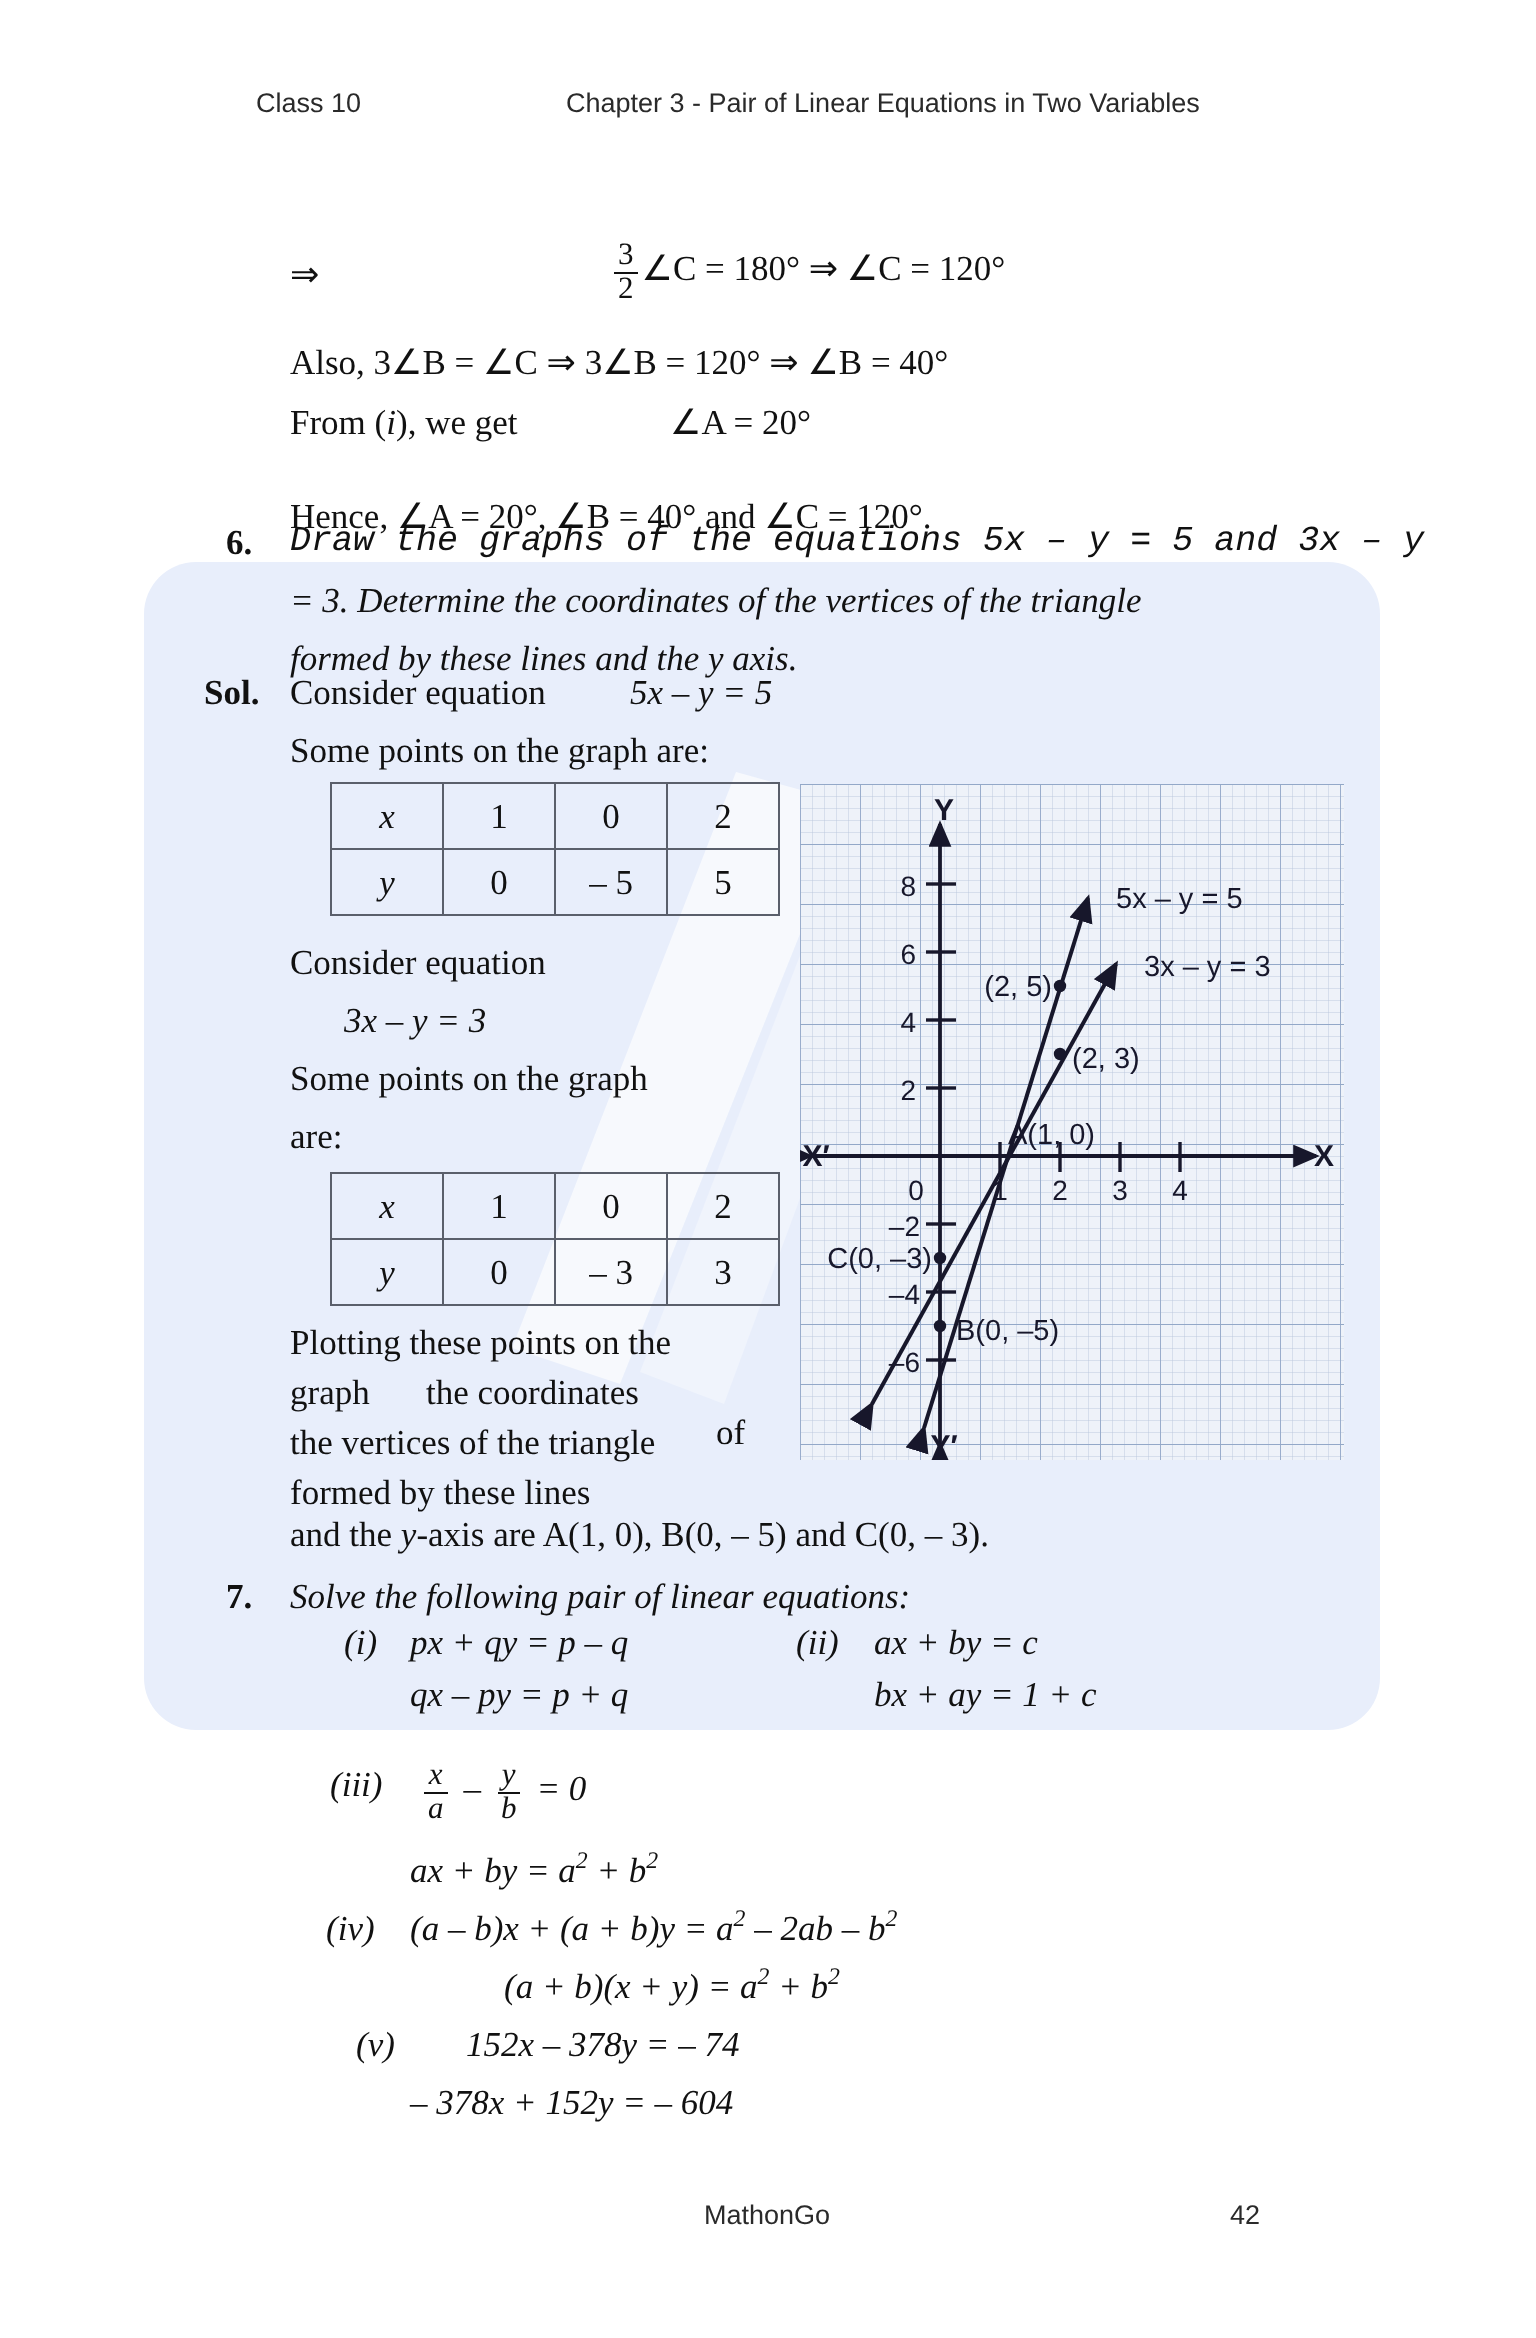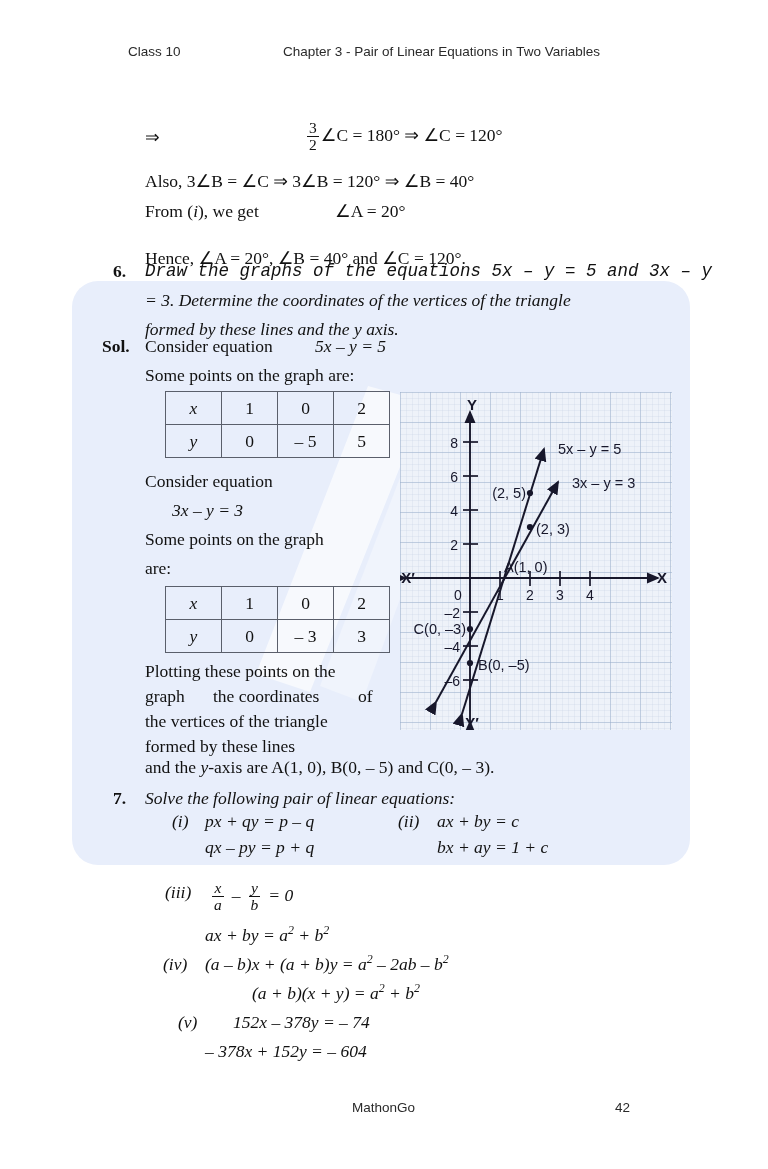--- a/index.html
+++ b/index.html
@@ -159,21 +159,21 @@
     <span class="ln" style="left:145px; top:366px;">Some points on the graph are:</span>
 
     <span class="ln" style="left:145px; top:472px;">Consider equation</span>
     <span class="ln it" style="left:172px; top:501px;">3x – y = 3</span>
     <span class="ln" style="left:145px; top:530px;text-align:center;">Some points on the graph</span>
     <span class="ln" style="left:145px; top:559px;">are:</span>
 
     <span class="ln" style="left:145px; top:662px;">Plotting these points on the</span>
     <span class="ln" style="left:145px; top:687px;">graph</span>
     <span class="ln" style="left:213px; top:687px;">the coordinates</span>
-    <span class="ln" style="left:358px; top:687px;text-align:right;">of</span>
+    <span class="ln" style="left:358px; top:707px;text-align:right;">of</span>
     <span class="ln" style="left:145px; top:712px;">the vertices of the triangle</span>
     <span class="ln" style="left:145px; top:737px;">formed by these lines</span>
     <span class="ln" style="left:145px; top:758px;"><span>and the </span><span class="it">y</span><span>-axis are A(1, 0), B(0, – 5) and C(0, – 3).</span></span>
 
     <span class="ln bd" style="left:113px; top:789px;">7.</span>
     <span class="ln it" style="left:145px; top:789px;">Solve the following pair of linear equations:</span>
 
     <span class="ln it" style="left:172px; top:812px;">(i)</span>
     <span class="ln it" style="left:205px; top:812px;">px + qy = p – q</span>
     <span class="ln it" style="left:205px; top:838px;">qx – py = p + q</span>

